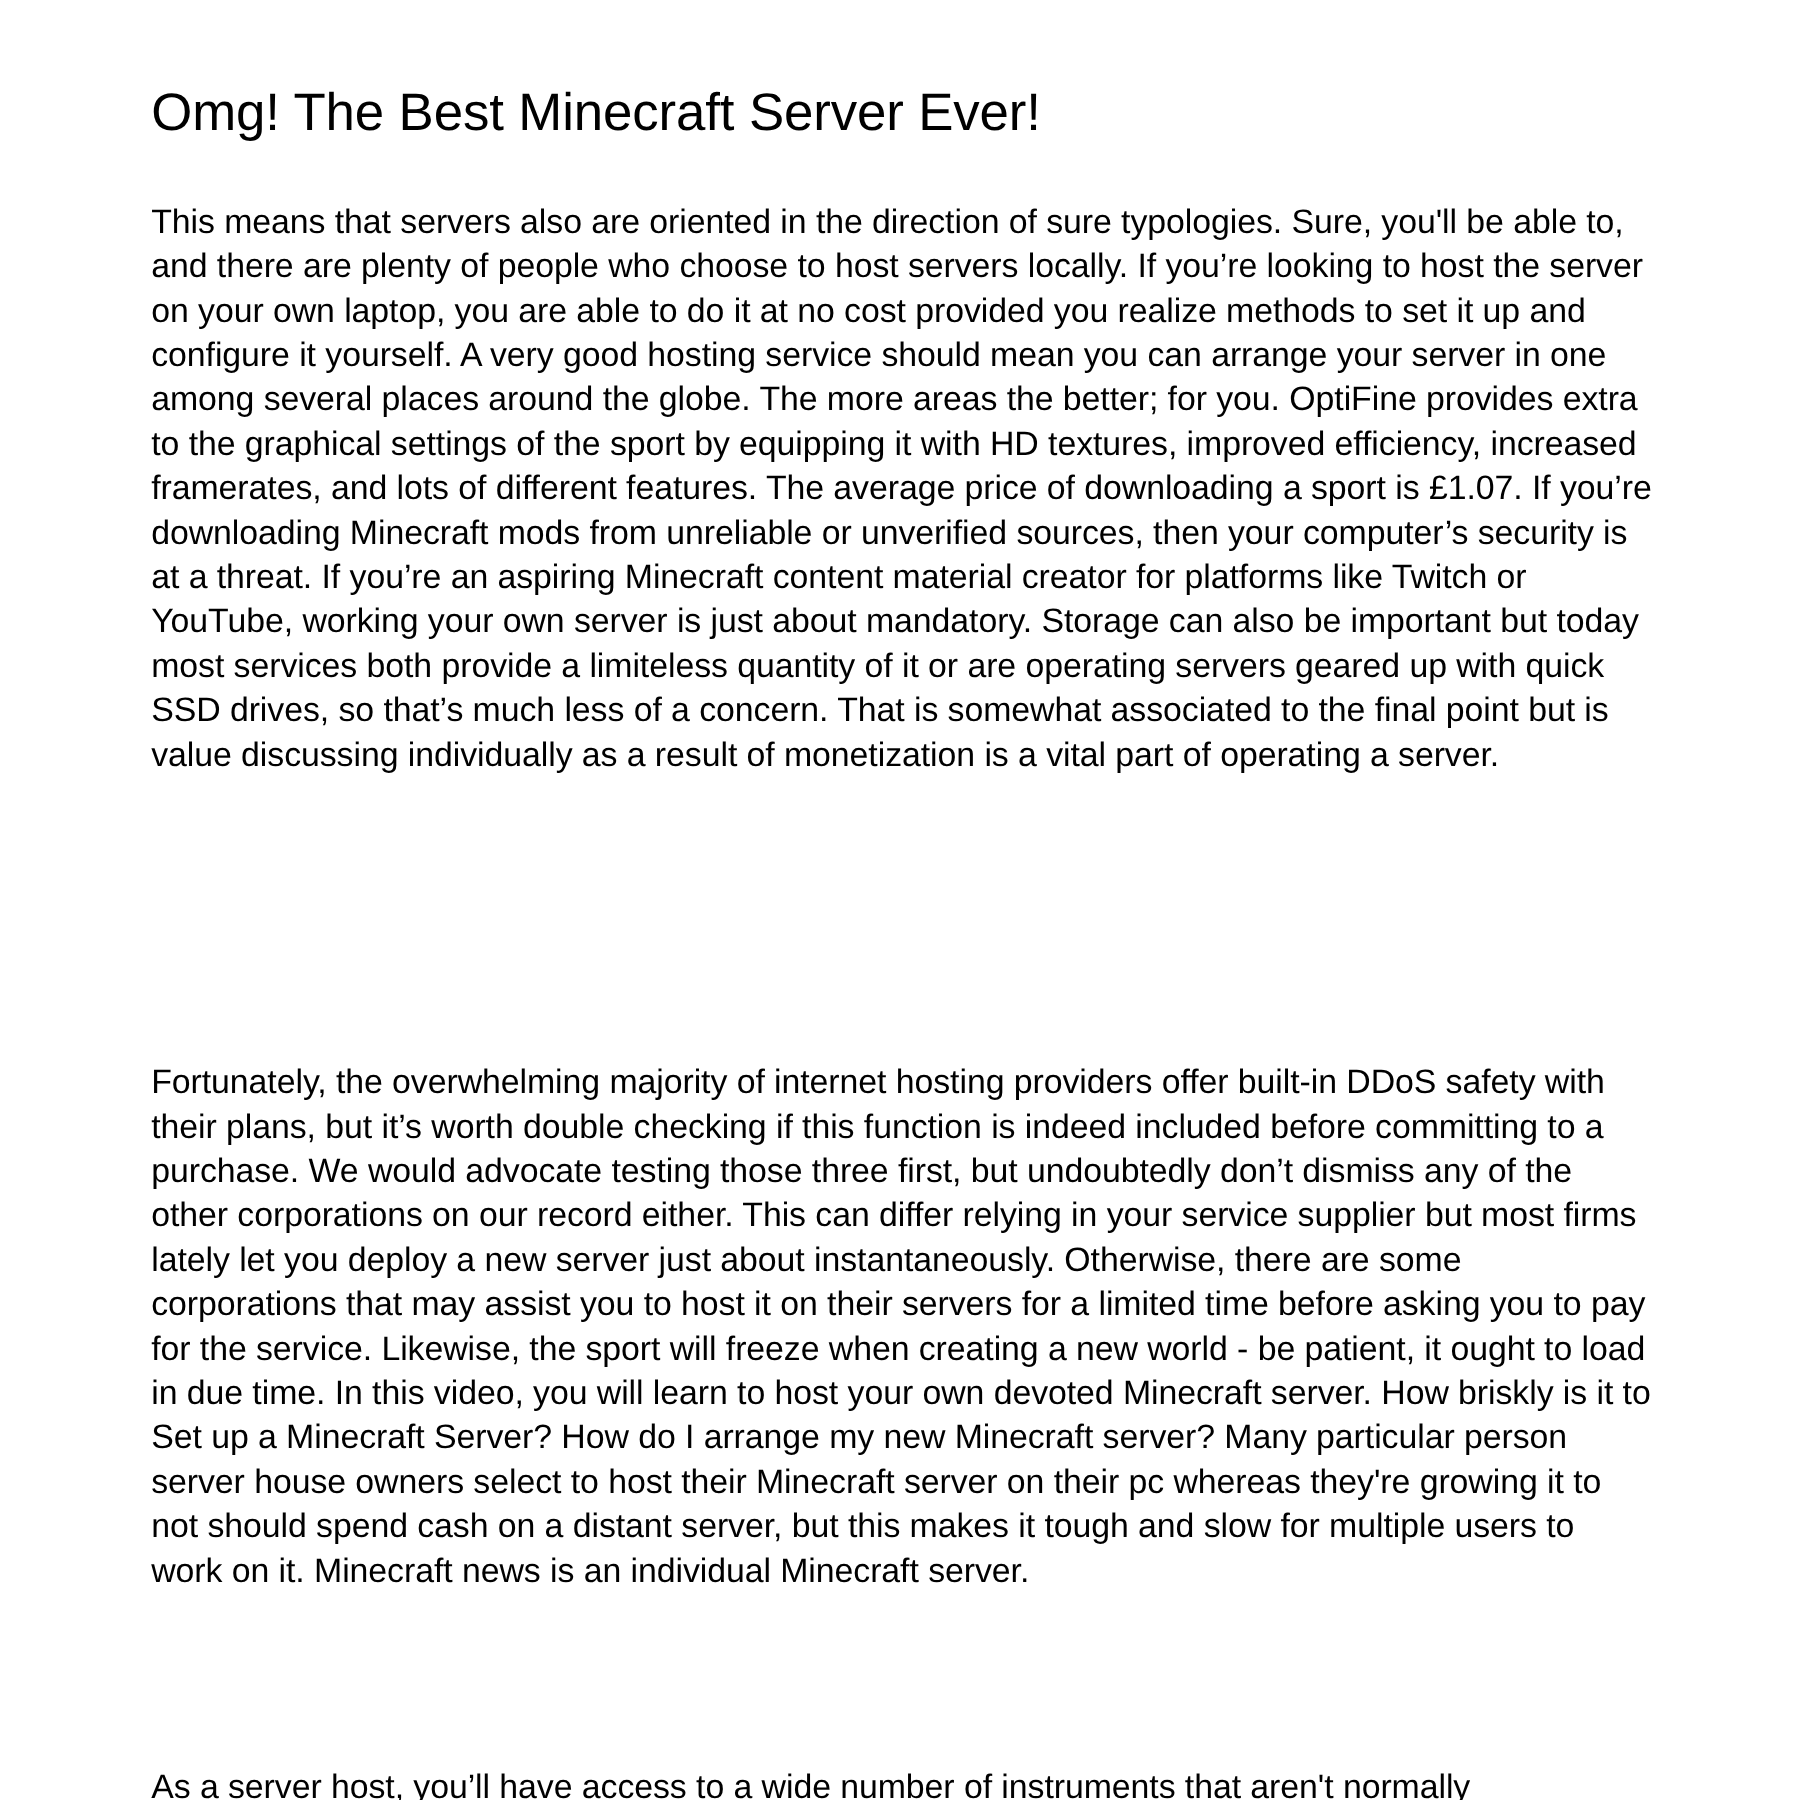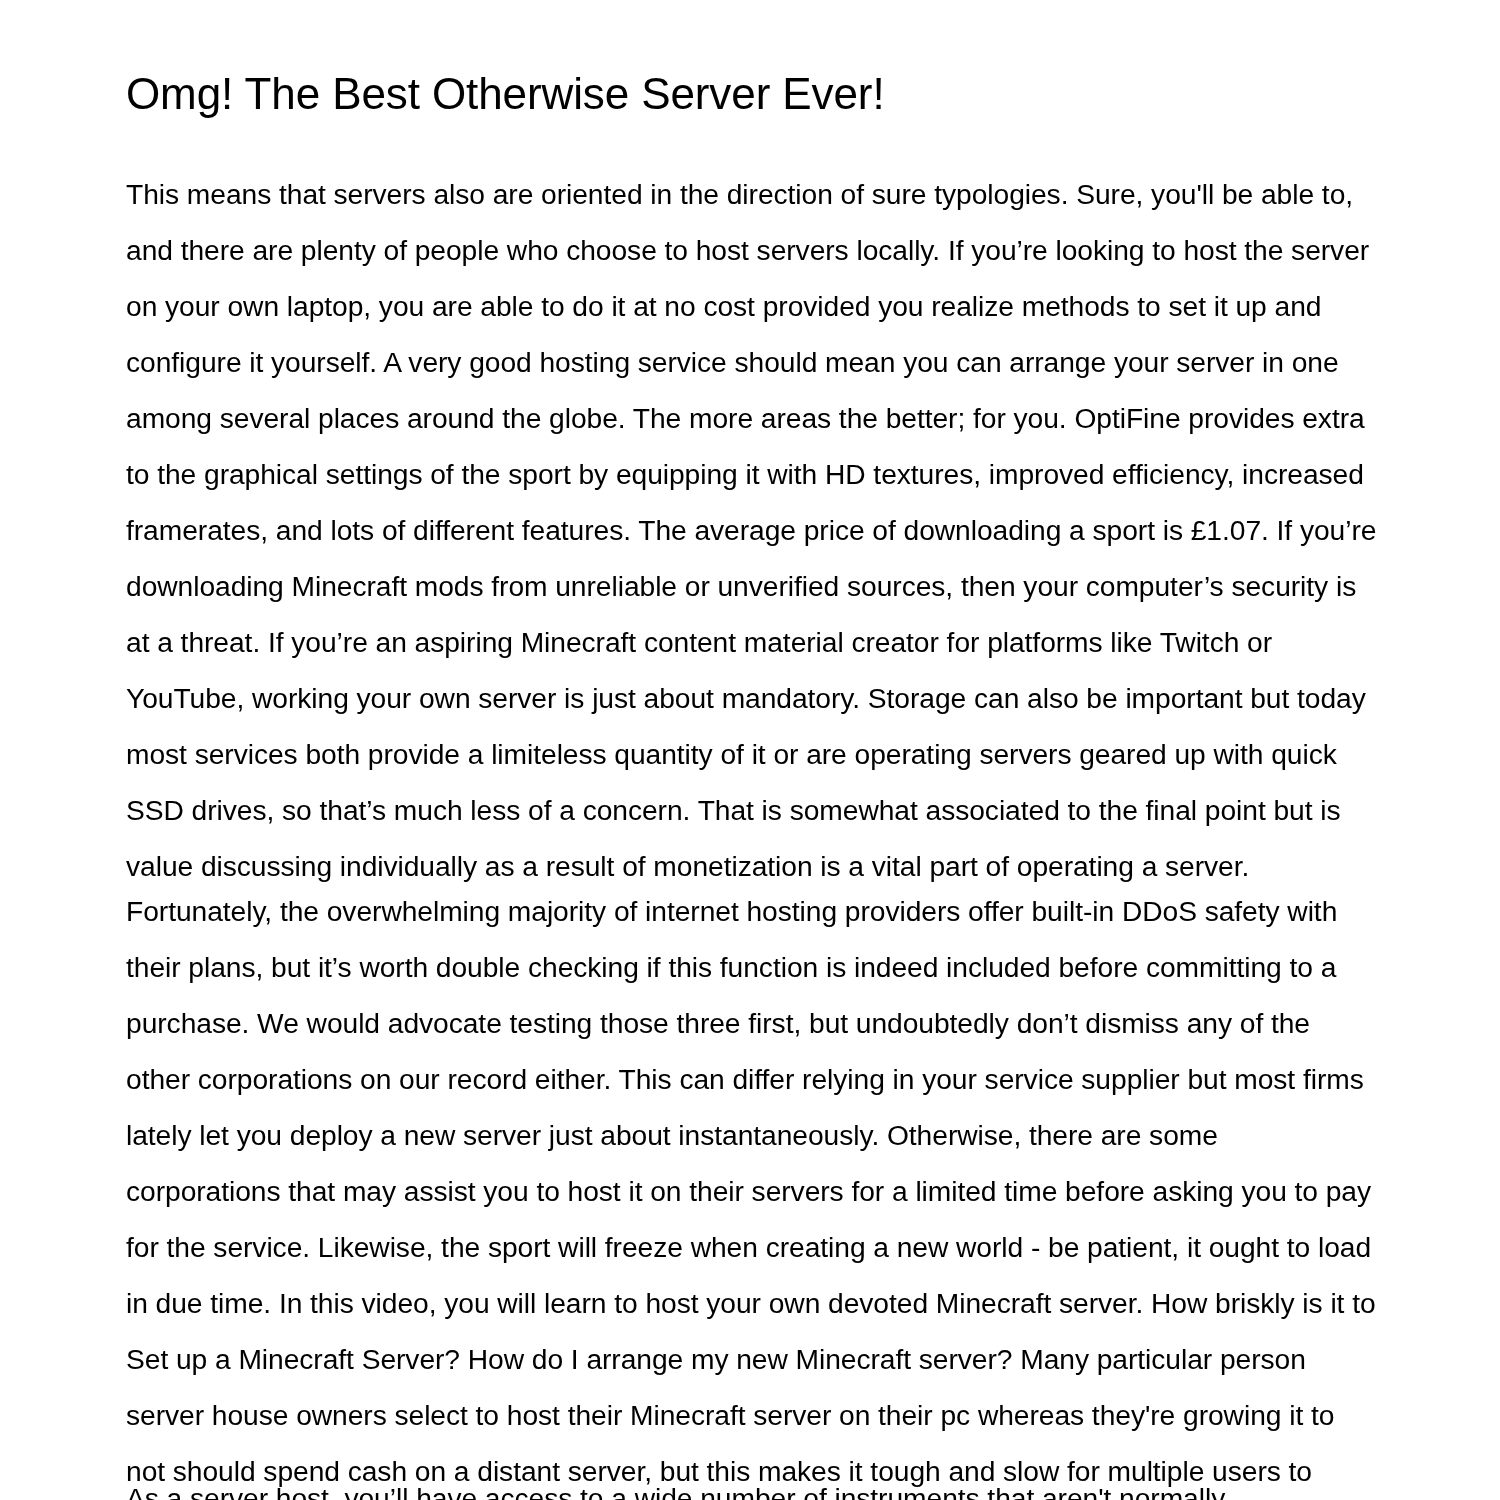--- a/index.html
+++ b/index.html
@@ -30,29 +30,29 @@
       font-weight: normal;
       line-height: 56px;
       white-space: nowrap;
       letter-spacing: -0.1px;
     }
     .para {
       position: absolute;
       left: 0;
       margin: 0;
       font-size: 28.2px;
-      line-height: 56px;
+      line-height: 37px;
       width: 1252px;
       letter-spacing: -0.05px;
     }
     .p1 { top: 166px; }
     .p2 { top: 883px; }
     .p3 { top: 1470px; }
   </style>
 </head>
 <body>
 
 <div class="page">
-  <h1 class="title">Omg! The Best Otherwise Server Ever!</h1>
+  <h1 class="title">Omg! The Best Minecraft Server Ever!</h1>
   <p class="para p1">This means that servers also are oriented in the direction of sure typologies. Sure, you'll be able to, and there are plenty of people who choose to host servers locally. If you’re looking to host the server on your own laptop, you are able to do it at no cost provided you realize methods to set it up and configure it yourself. A very good hosting service should mean you can arrange your server in one among several places around the globe. The more areas the better; for you. OptiFine provides extra to the graphical settings of the sport by equipping it with HD textures, improved efficiency, increased framerates, and lots of different features. The average price of downloading a sport is £1.07. If you’re downloading Minecraft mods from unreliable or unverified sources, then your computer’s security is at a threat. If you’re an aspiring Minecraft content material creator for platforms like Twitch or YouTube, working your own server is just about mandatory. Storage can also be important but today most services both provide a limiteless quantity of it or are operating servers geared up with quick SSD drives, so that’s much less of a concern. That is somewhat associated to the final point but is value discussing individually as a result of monetization is a vital part of operating a server.</p>
   <p class="para p2">Fortunately, the overwhelming majority of internet hosting providers offer built-in DDoS safety with their plans, but it’s worth double checking if this function is indeed included before committing to a purchase. We would advocate testing those three first, but undoubtedly don’t dismiss any of the other corporations on our record either. This can differ relying in your service supplier but most firms lately let you deploy a new server just about instantaneously. Otherwise, there are some corporations that may assist you to host it on their servers for a limited time before asking you to pay for the service. Likewise, the sport will freeze when creating a new world - be patient, it ought to load in due time. In this video, you will learn to host your own devoted Minecraft server. How briskly is it to Set up a Minecraft Server? How do I arrange my new Minecraft server? Many particular person server house owners select to host their Minecraft server on their pc whereas they're growing it to not should spend cash on a distant server, but this makes it tough and slow for multiple users to work on it. Minecraft news is an individual Minecraft server.</p>
   <p class="para p3">As a server host, you’ll have access to a wide number of instruments that aren't normally</p>
 </div>
 
 </body></html>

